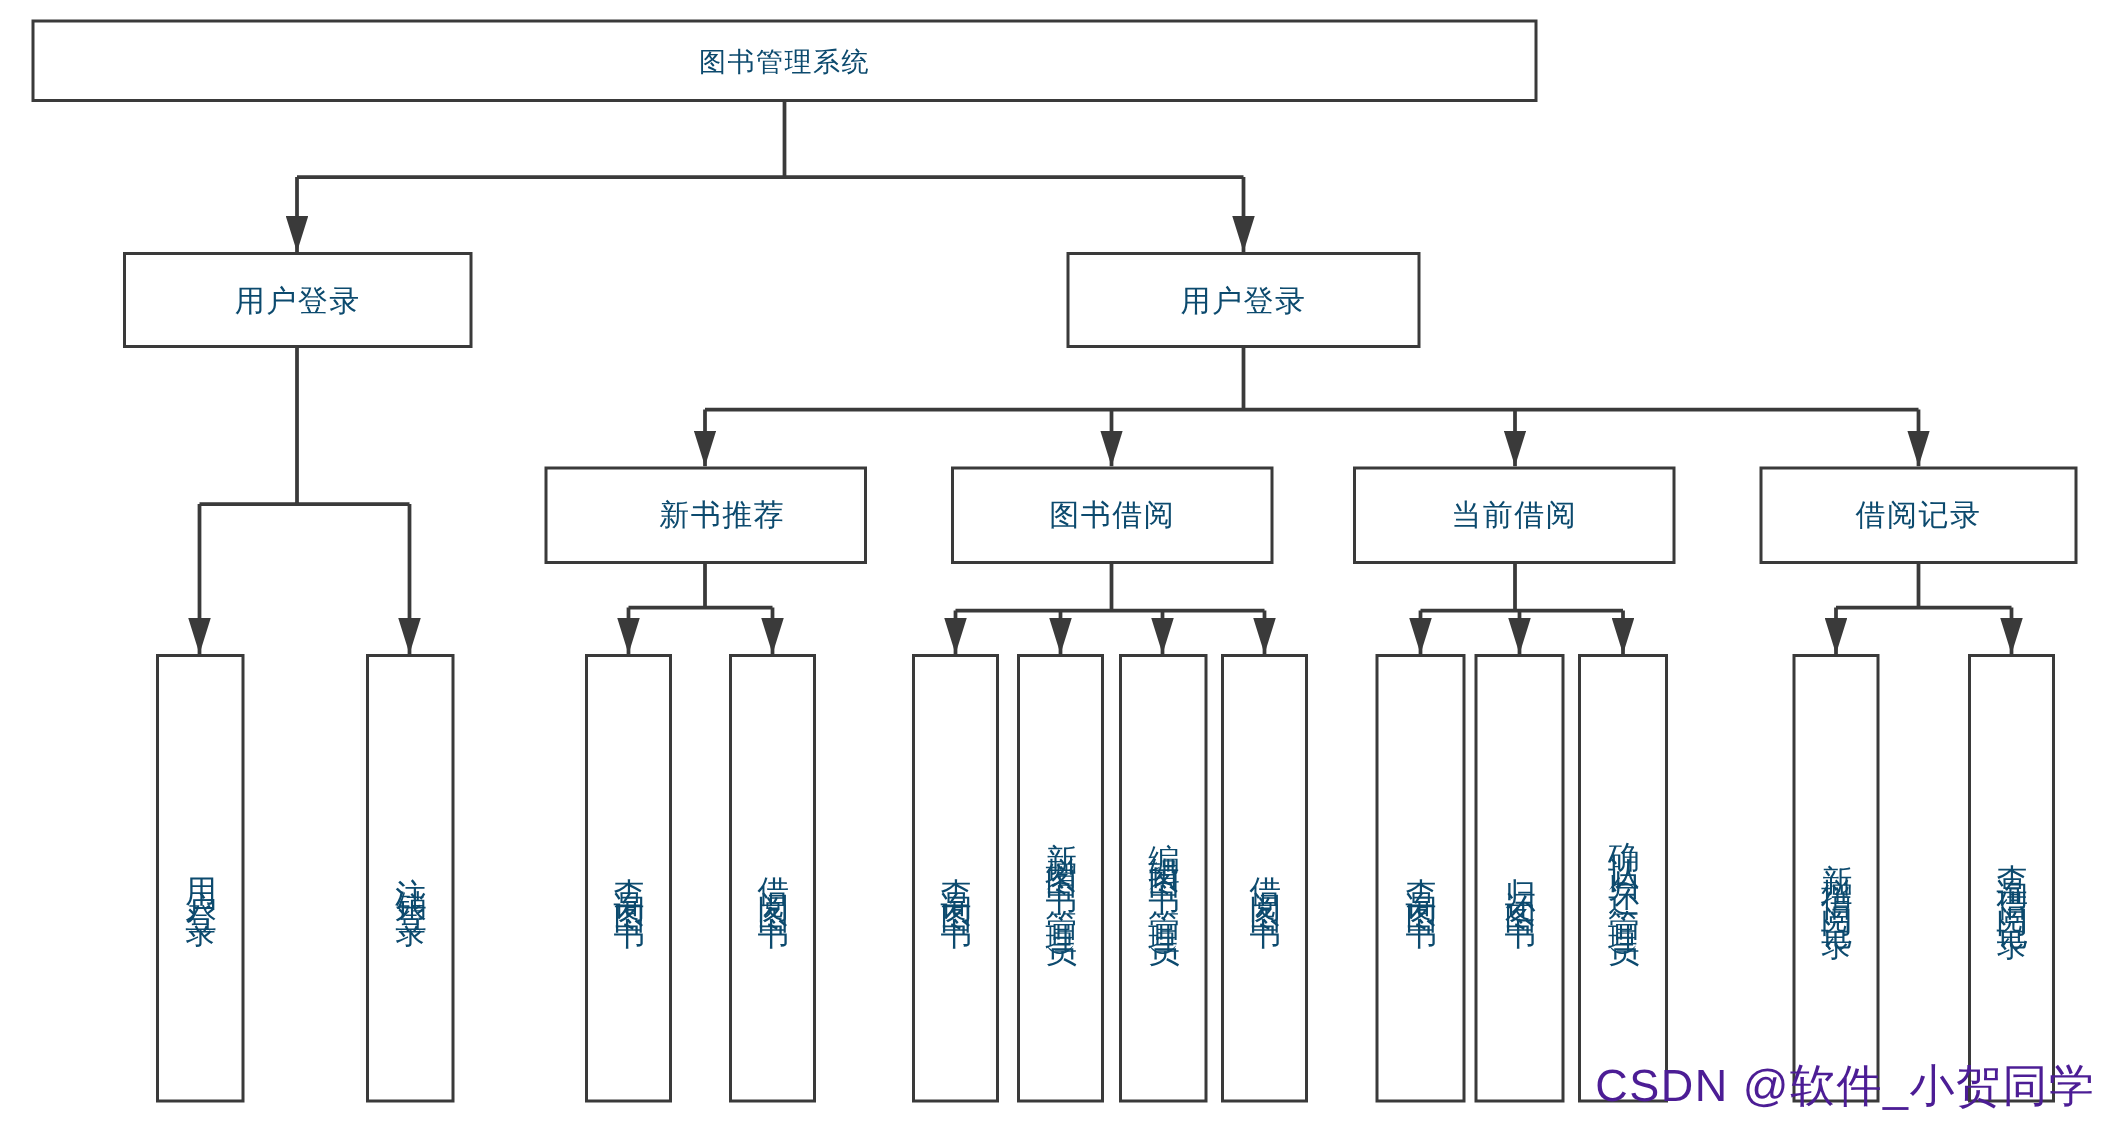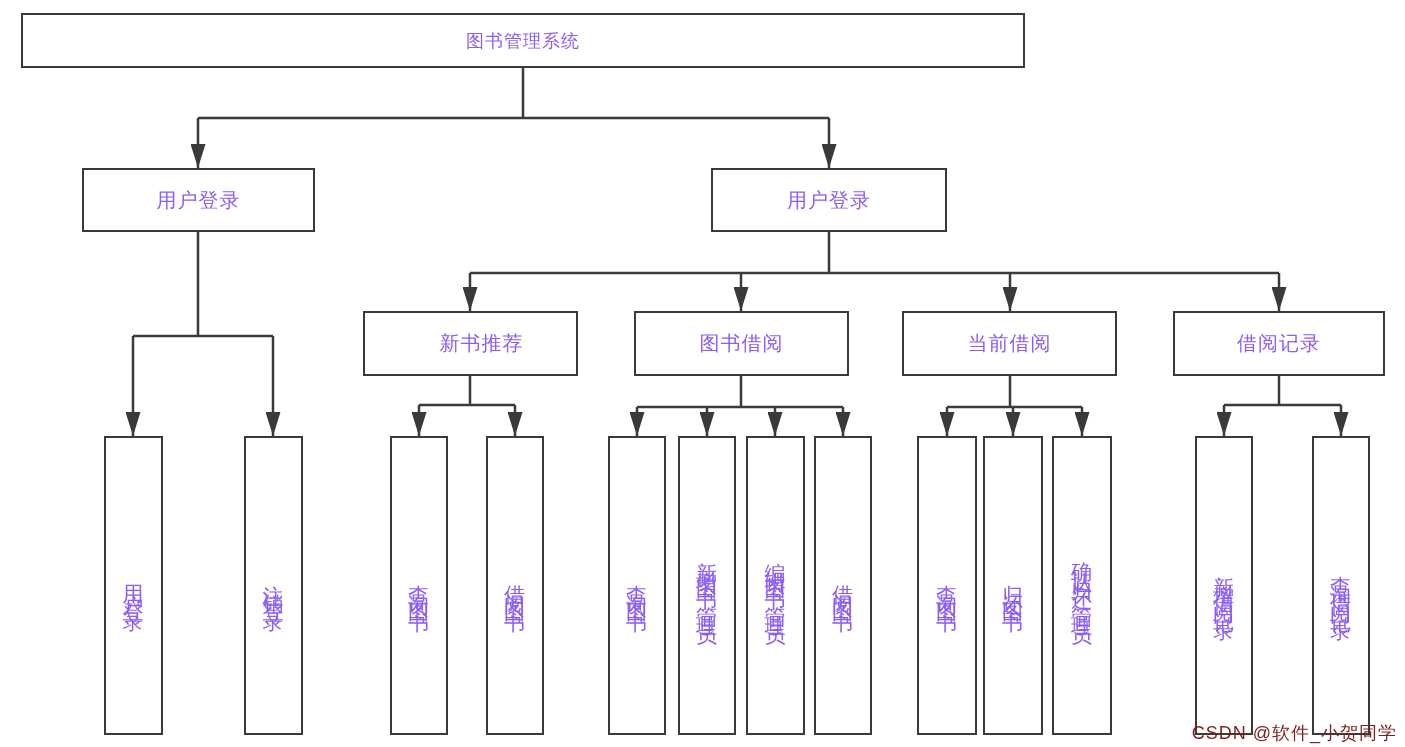--- a/index.html
+++ b/index.html
@@ -19,21 +19,21 @@
     position: absolute;
     left: 0; top: 0;
     width: 1405px; height: 747px;
     z-index: 1;
   }
   .node {
     position: absolute;
     box-sizing: border-box;
     border: 2.5px solid #3a3a3a;
     background: #ffffff;
-    color: #8b5cf6;
+    color: #0c4a6e;
     display: flex;
     align-items: center;
     justify-content: center;
     z-index: 2;
   }
   .h-node { font-size: 20px; letter-spacing: 1px; }
   .root-node { font-size: 18px; letter-spacing: 1px; }
   .v-node .v-label {
     writing-mode: vertical-rl;
     text-orientation: mixed;
@@ -61,22 +61,22 @@
   .pos-l8  { left: 814px;  width: 58px; }
   .pos-l9  { left: 917px;  width: 60px; }
   .pos-l10 { left: 983px;  width: 60px; }
   .pos-l11 { left: 1052px; width: 60px; }
   .pos-l12 { left: 1195px; width: 58px; }
   .pos-l13 { left: 1312px; width: 58px; }
   #watermark {
     position: absolute;
     right: 8px;
     bottom: 2px;
-    font-size: 18px;
-    color: #7f1d1d;
+    font-size: 30px;
+    color: #4c1d95;
     z-index: 3;
     letter-spacing: 1px;
     white-space: nowrap;
   }
 </style>
 </head>
 <body>
 
 <div id="stage">
 

